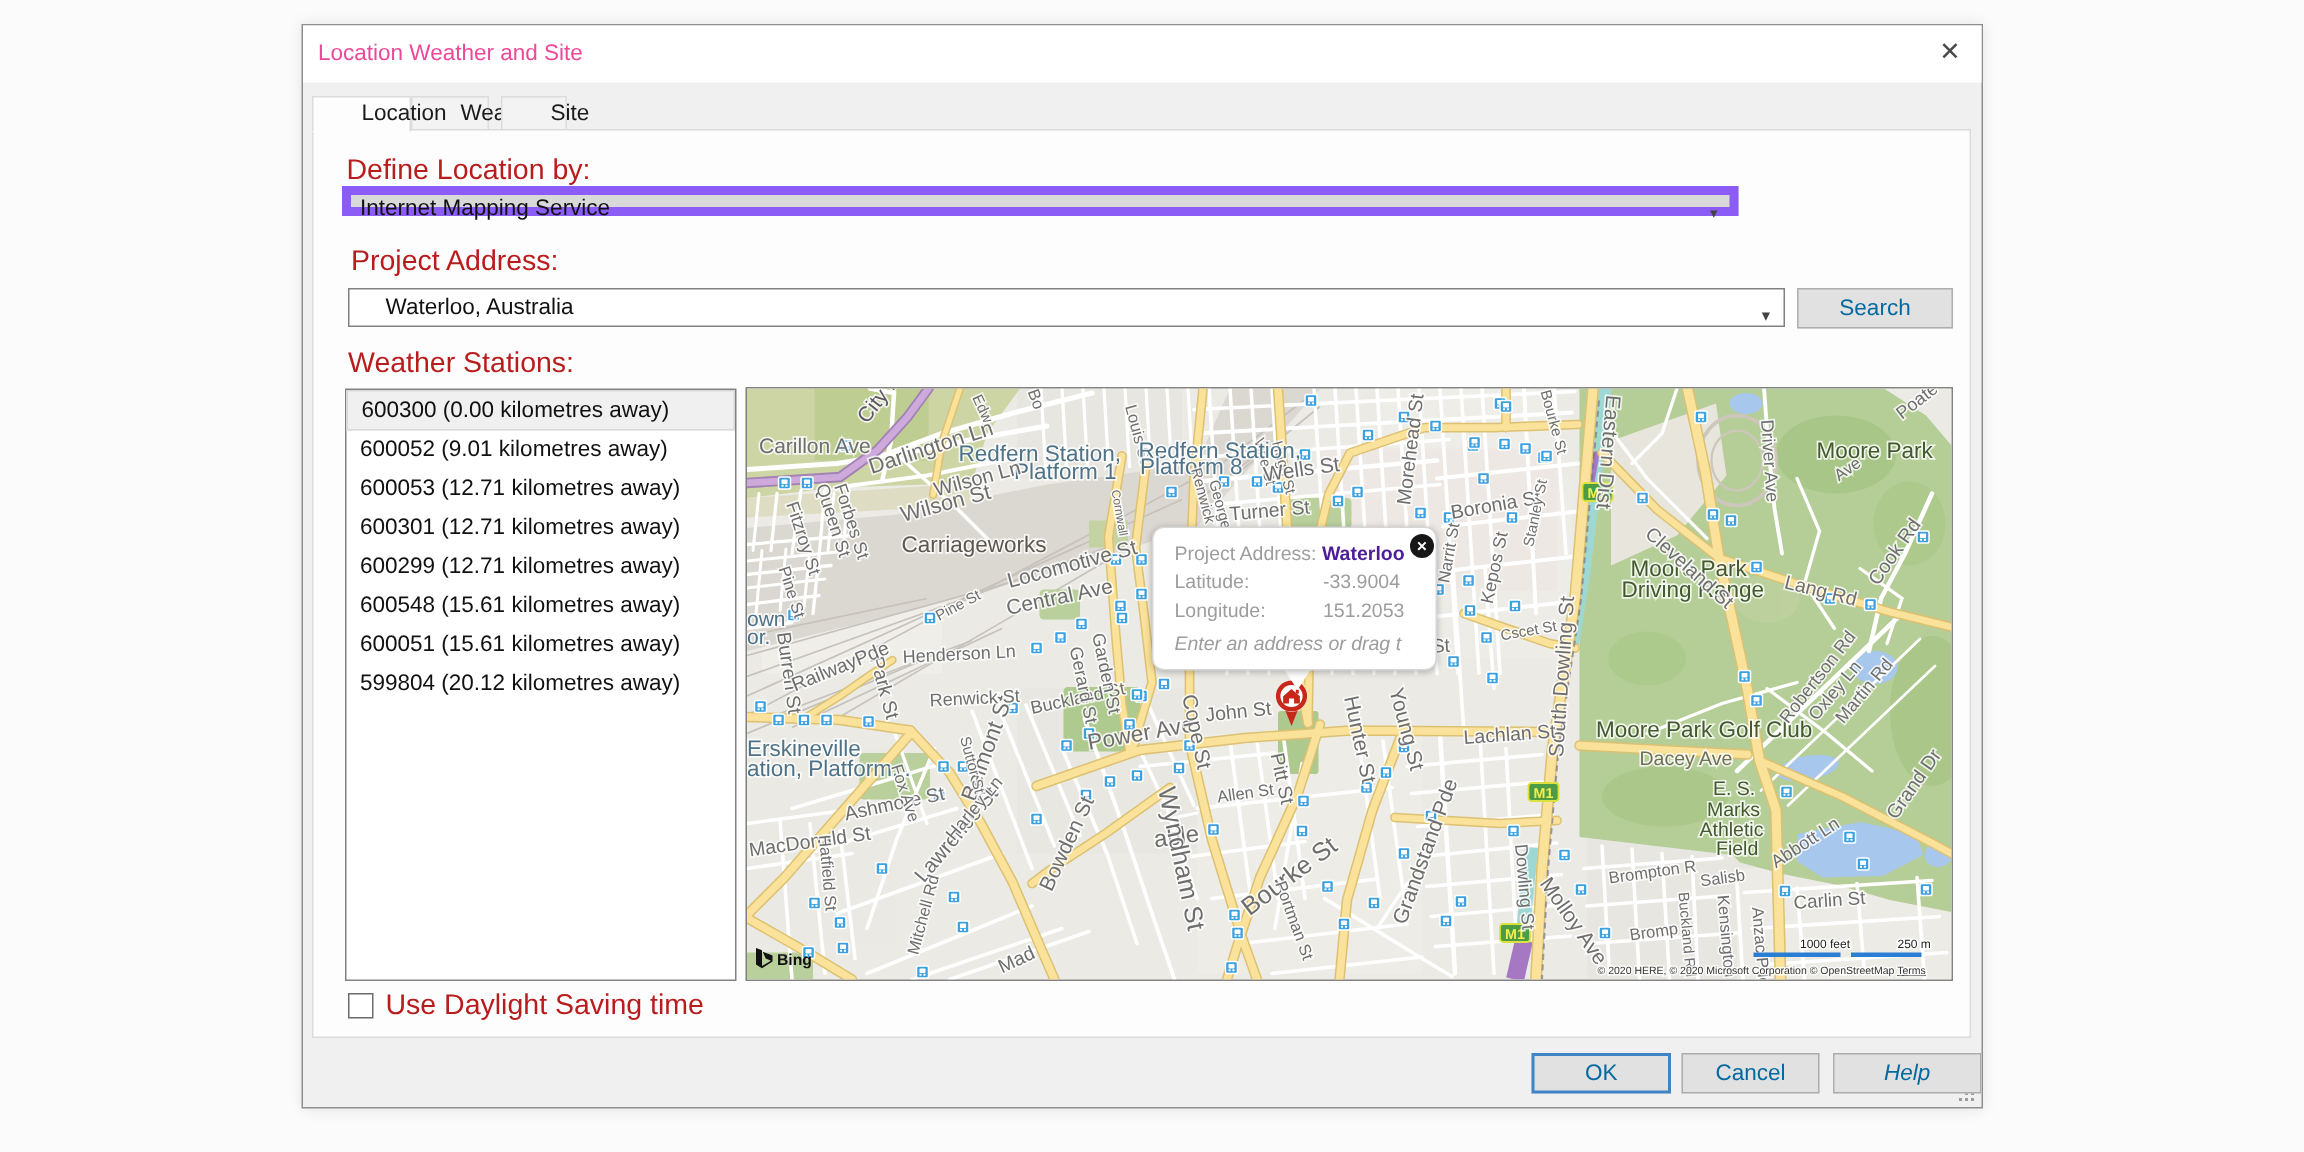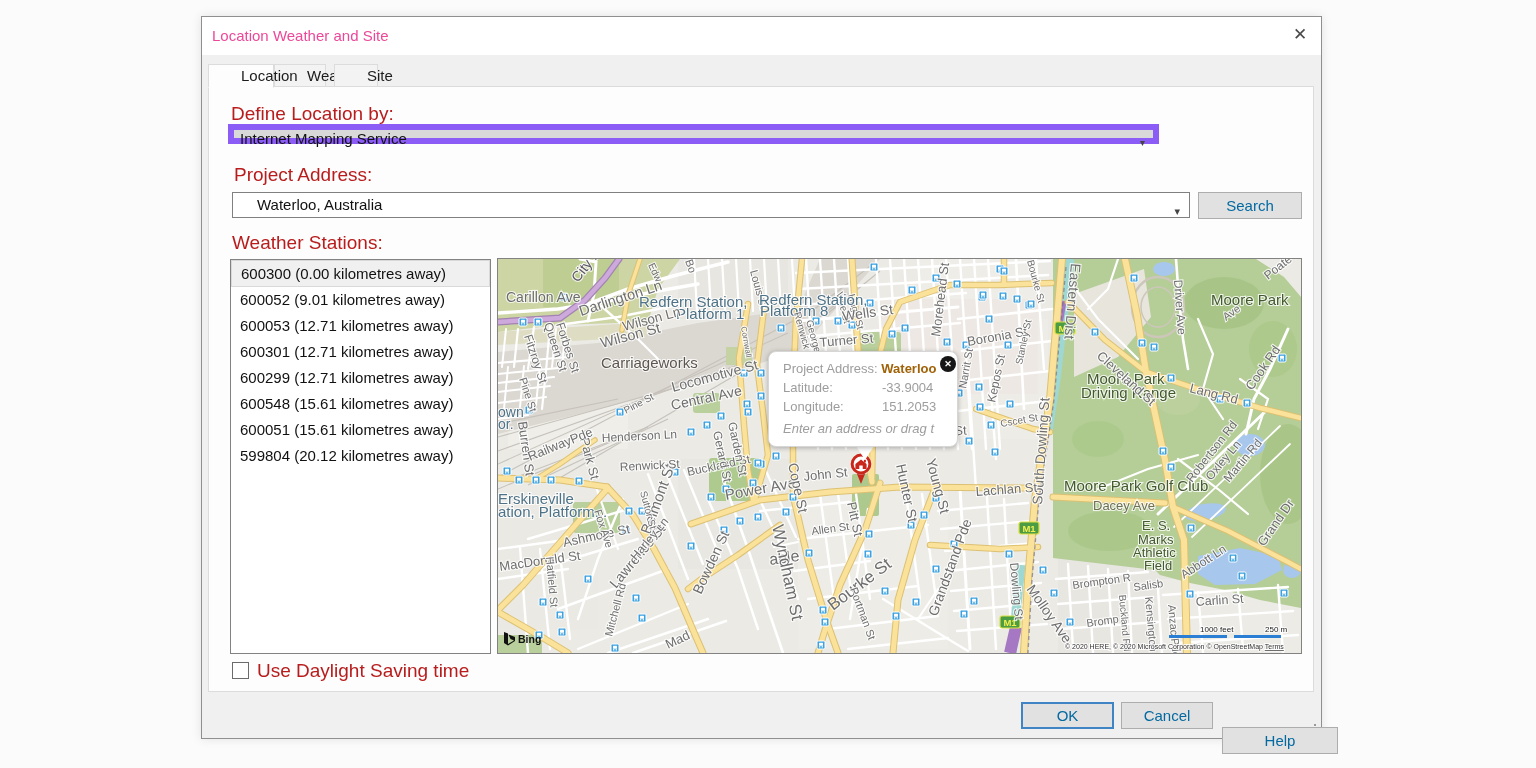--- a/index.html
+++ b/index.html
@@ -1079,35 +1079,35 @@
         <rect x="671" y="376" width="58" height="3" fill="#2a7fd4"></rect>
         <text x="767" y="373" fill="#222" style="font-size:8px;" text-anchor="start" stroke="#ffffff" stroke-width="2.2" stroke-opacity="0.8" paint-order="stroke" font-family="Liberation Sans, sans-serif">250 m</text>
         <rect x="736" y="376" width="47" height="3" fill="#2a7fd4"></rect>
         <text x="567" y="390" font-size="7" fill="#333" stroke="#ffffff" stroke-width="2" stroke-opacity="0.8" paint-order="stroke" font-family="Liberation Sans, sans-serif">© 2020 HERE, © 2020 Microsoft Corporation © OpenStreetMap <tspan text-decoration="underline">Terms</tspan></text>
       </svg>
     </div>
   <div class="cb"></div>
   <div class="lbl" style="left:55px; top:643px; z-index:2;">Use Daylight Saving time</div>
   <div class="btn" style="left:819px; top:685px; width:93px; border:2px solid #3f84c4; line-height:23px;">OK</div>
   <div class="btn" style="left:919px; top:685px; width:92px;">Cancel</div>
-  <div class="btn" style="left:1020px; top:710px; width:116px;">Help</div>
+  <div class="btn" style="left:1020px; top:685px; width:99px;font-style:italic;">Help</div>
   <svg class="grip" width="11" height="11">
       <g fill="#9a9a9a">
         <rect x="8" y="8" width="2" height="2"></rect>
         <rect x="8" y="4" width="2" height="2"></rect>
         <rect x="8" y="0" width="2" height="2"></rect>
         <rect x="4" y="8" width="2" height="2"></rect>
         <rect x="0" y="8" width="2" height="2"></rect>
         <rect x="4" y="4" width="2" height="2"></rect>
       </g>
     </svg>
 </div>
 <div class="tippt"></div>
 <div class="tip">
-<div class="tiprow" style="left:14px; top:9px;">Project Address: <b style="color:#a16207;">Waterloo</b></div>
+<div class="tiprow" style="left:14px; top:9px;">Project Address: <b style="color:#4c1d95;">Waterloo</b></div>
 <div class="tiprow" style="left:14px; top:28px;">Latitude:</div>
     <div class="tiprow" style="left:113px; top:28px;">-33.9004</div>
 <div class="tiprow" style="left:14px; top:47px;">Longitude:</div>
     <div class="tiprow" style="left:113px; top:47px;">151.2053</div>
 <div class="tiprow" style="left:14px; top:69px; font-style:italic;">Enter an address or drag t</div>
 </div>
 <div class="tipx">✕</div>
 <svg class="pin" width="34" height="37">
     <path d="M12,21.5 L22,21.5 L17,34 Z" fill="#c8281c"></path>
     <circle cx="17" cy="14" r="10.6" fill="#ffffff"></circle>

